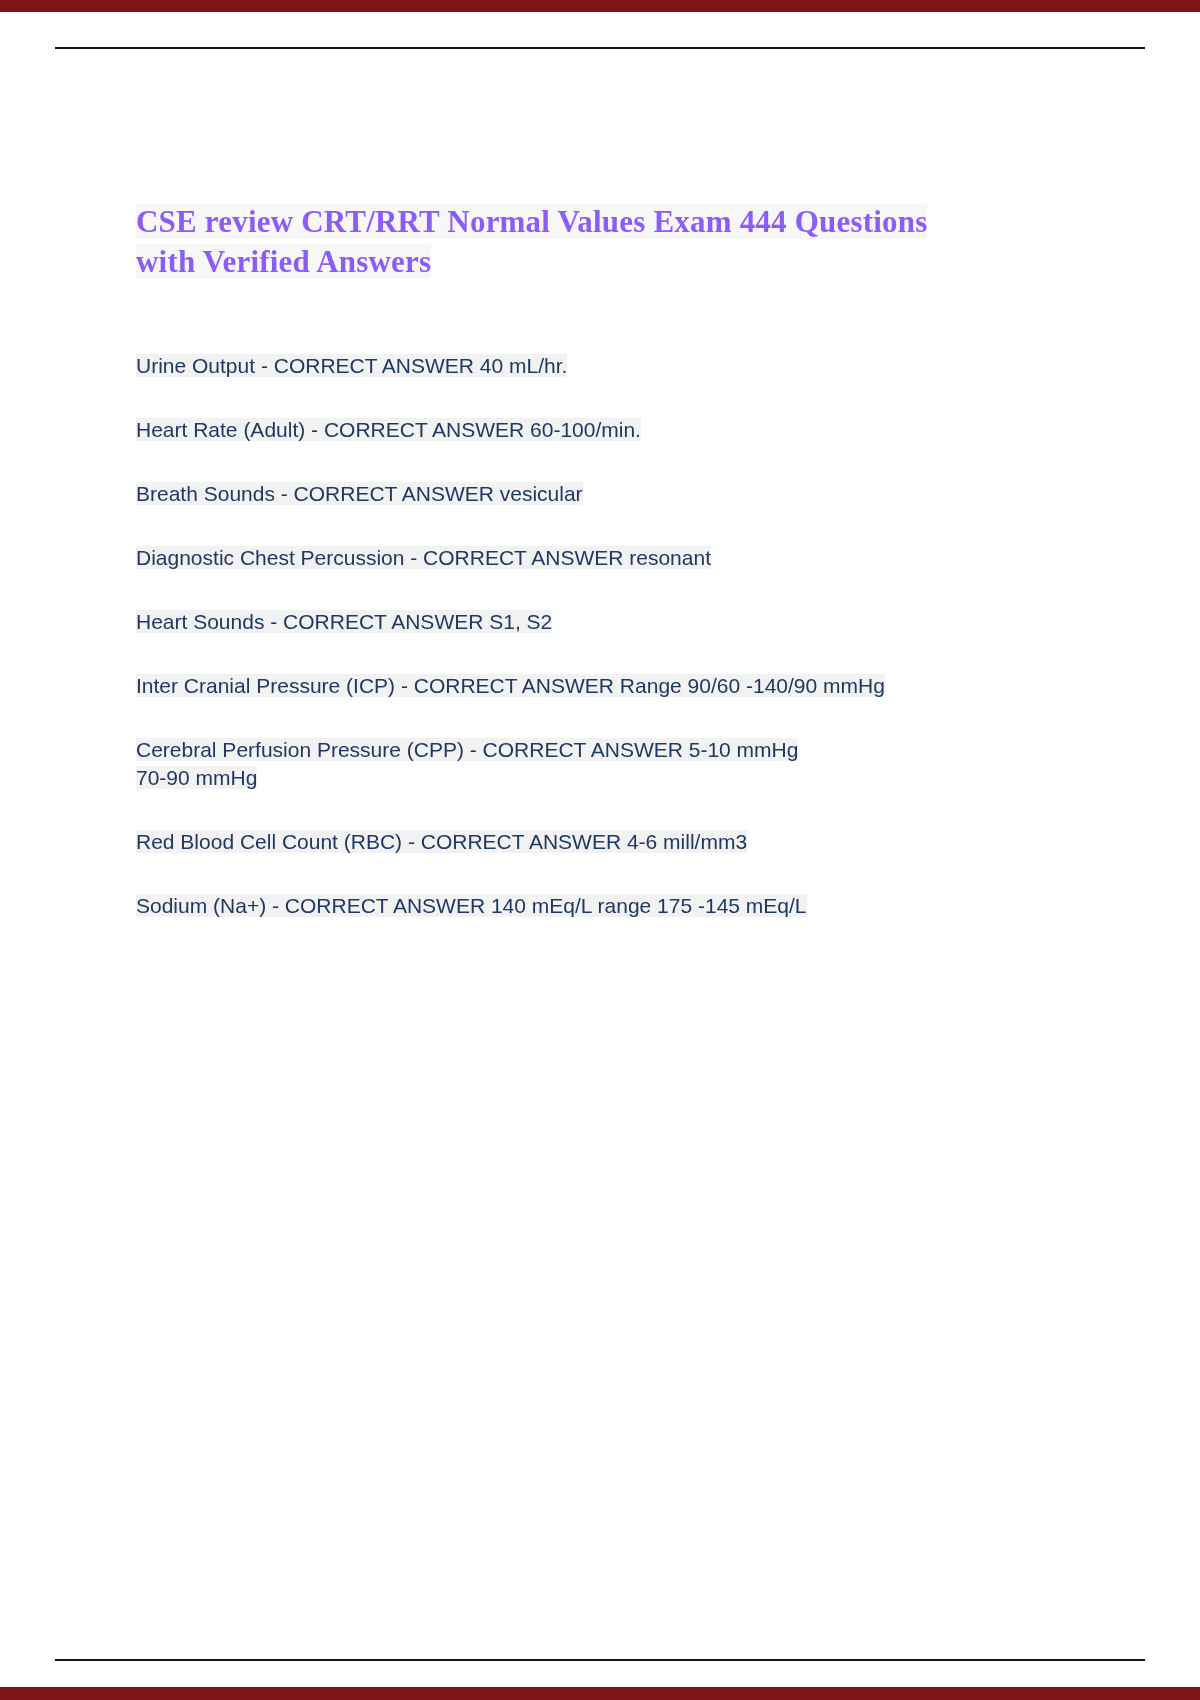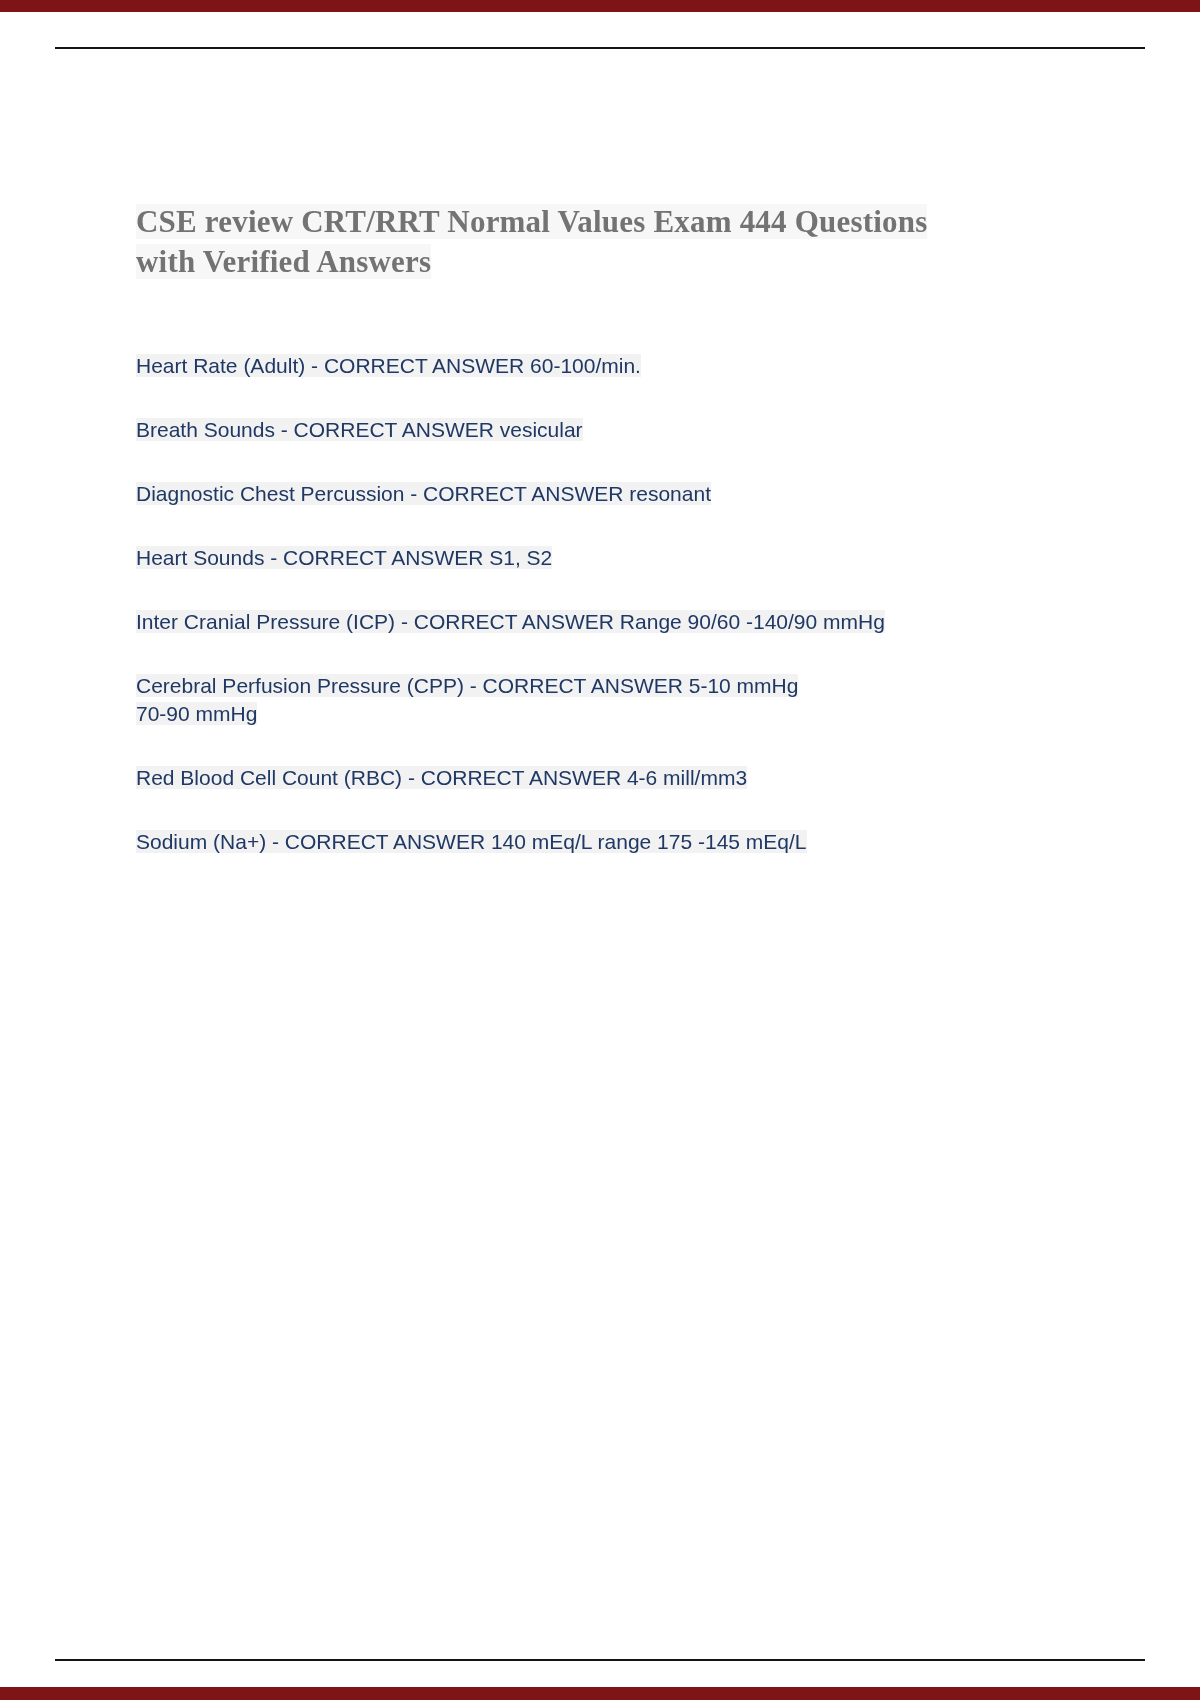--- a/index.html
+++ b/index.html
@@ -37,21 +37,21 @@
     left: 136px;
     top: 202px;
     width: 945px;
   }
   .doc-title {
     margin: 0 0 70px 0;
     font-family: "Liberation Serif", serif;
     font-weight: 700;
     font-size: 31px;
     line-height: 40px;
-    color: #737373;
+    color: #8b5cf6;
     letter-spacing: 0.2px;
   }
   .doc-title .hl {
     background: #f7f7f7;
     white-space: pre-line;
   }
   .qa-list p {
     margin: 0 0 36px 0;
     font-size: 21px;
     line-height: 28px;
@@ -65,20 +65,21 @@
 </head>
 <body>
 
 <div class="edge-bar top"></div>
 <div class="rule top"></div>
 
 <div class="content">
   <h1 class="doc-title"><span class="hl">CSE review CRT/RRT Normal Values Exam 444 Questions
 with Verified Answers</span></h1>
   <div class="qa-list">
+      <p><span class="hl">Urine Output - CORRECT ANSWER 40 mL/hr.</span></p>
       <p><span class="hl">Heart Rate (Adult) - CORRECT ANSWER 60-100/min.</span></p>
       <p><span class="hl">Breath Sounds - CORRECT ANSWER vesicular</span></p>
       <p><span class="hl">Diagnostic Chest Percussion - CORRECT ANSWER resonant</span></p>
       <p><span class="hl">Heart Sounds - CORRECT ANSWER S1, S2</span></p>
       <p><span class="hl">Inter Cranial Pressure (ICP) - CORRECT ANSWER Range 90/60 -140/90 mmHg</span></p>
       <p><span class="hl">Cerebral Perfusion Pressure (CPP) - CORRECT ANSWER 5-10 mmHg
 70-90 mmHg</span></p>
       <p><span class="hl">Red Blood Cell Count (RBC) - CORRECT ANSWER 4-6 mill/mm3</span></p>
       <p><span class="hl">Sodium (Na+) - CORRECT ANSWER 140 mEq/L range 175 -145 mEq/L</span></p>
     </div>

